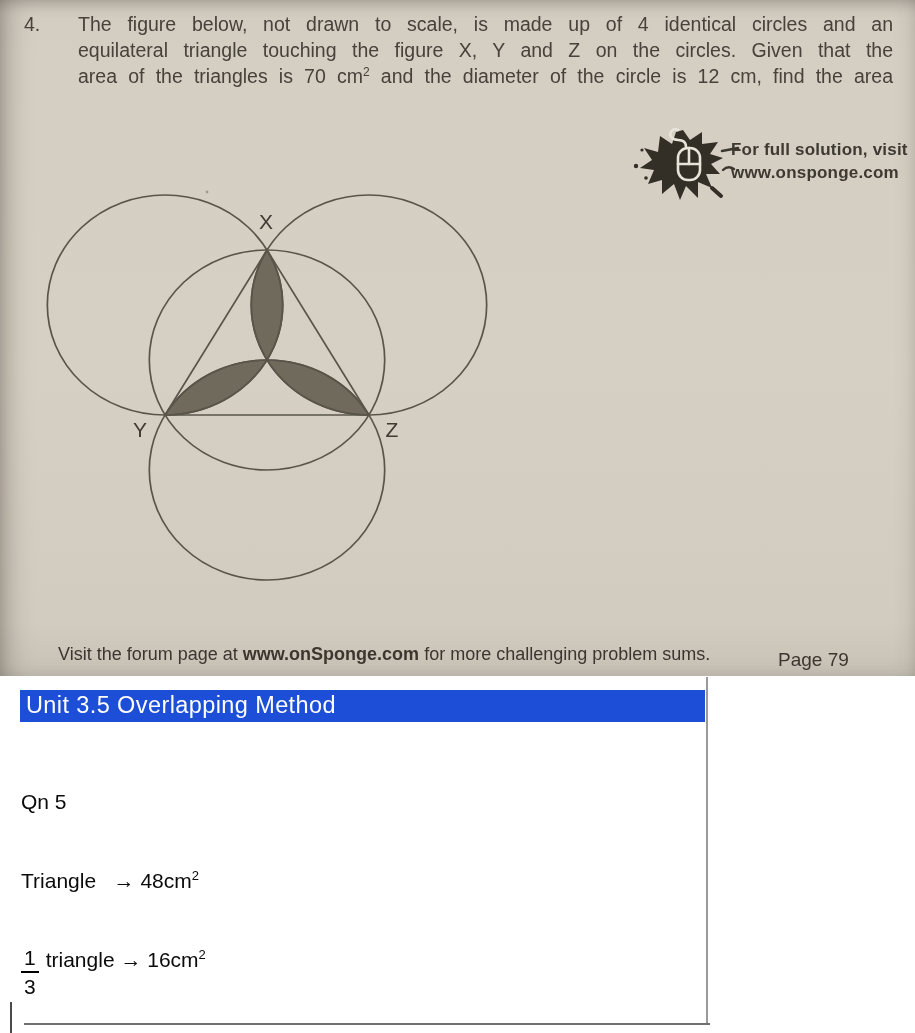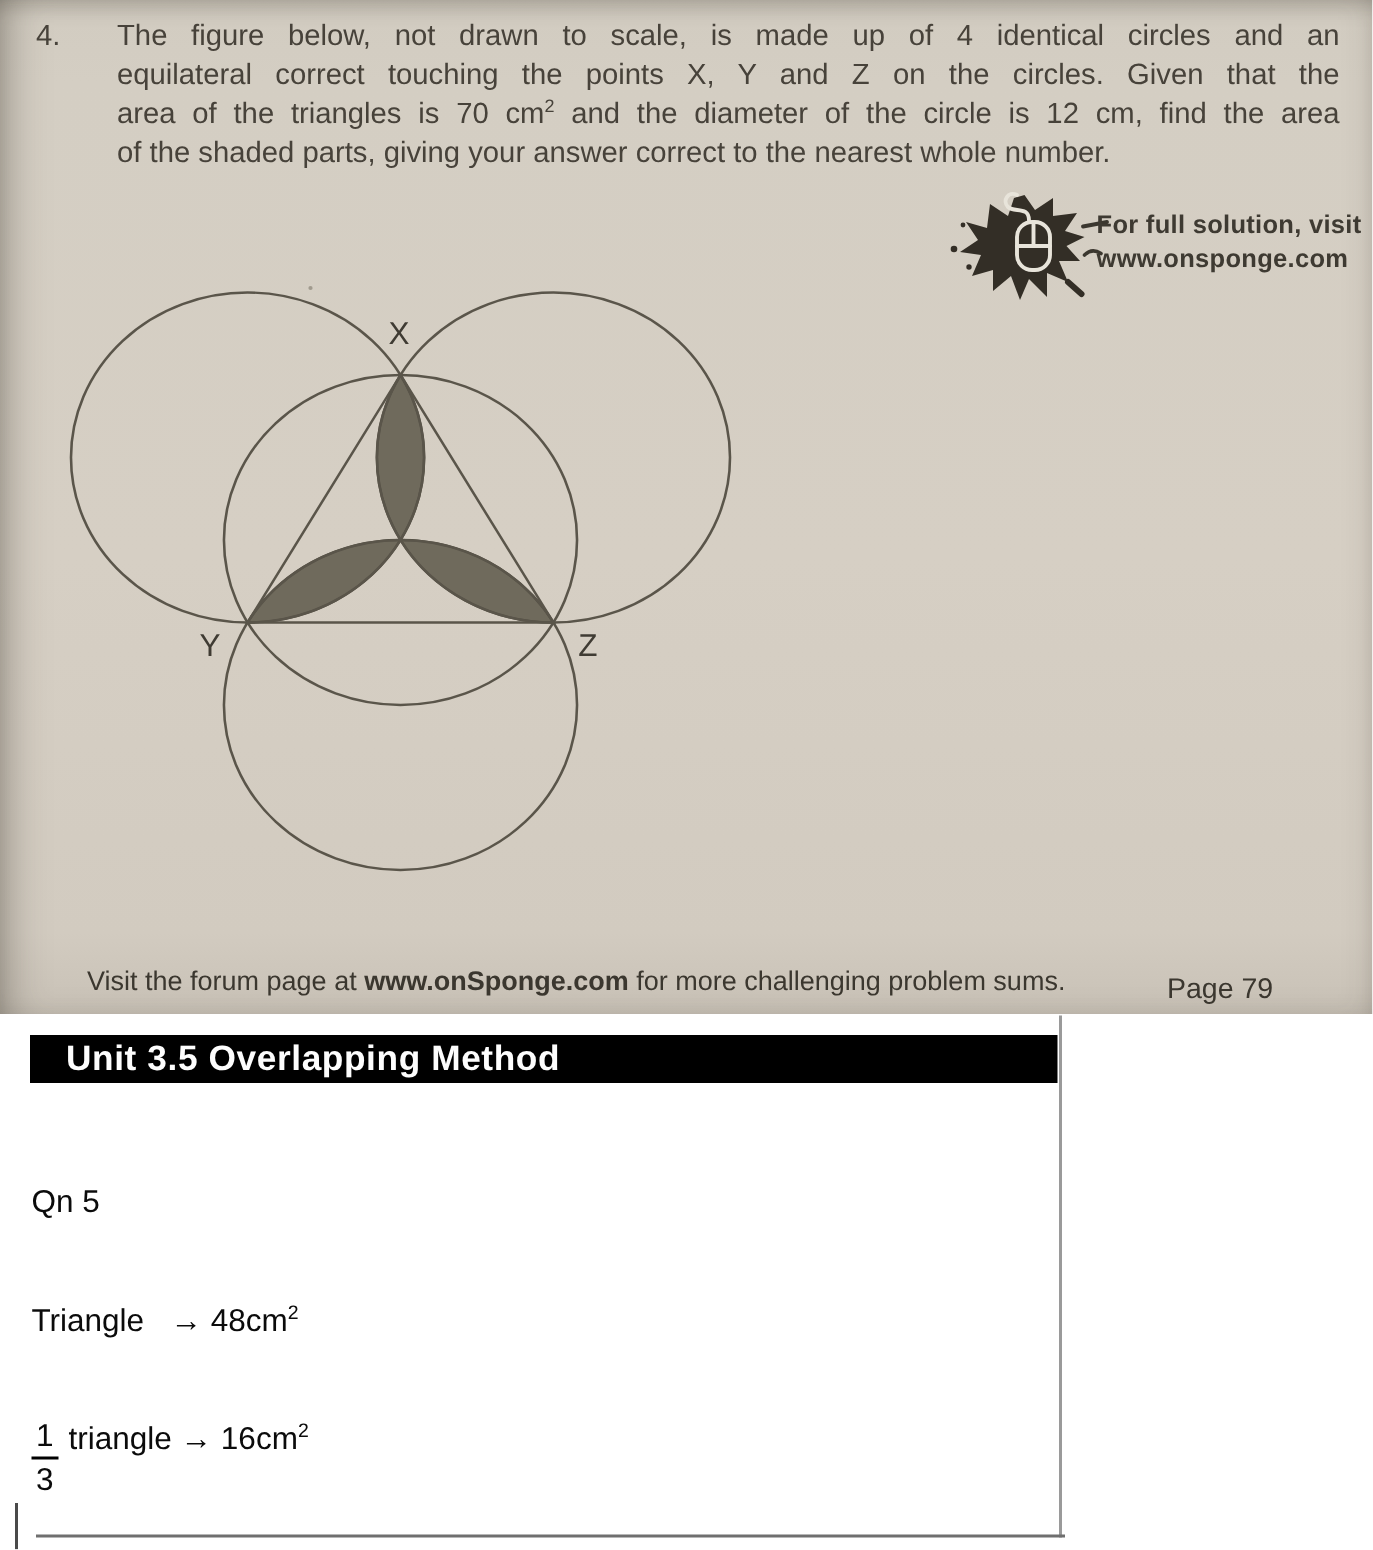--- a/index.html
+++ b/index.html
@@ -29,23 +29,23 @@
 
   
   .figure{position:absolute;left:0;top:0;}
 
   .footer-note{position:absolute;left:58px;top:644px;font-size:18px;color:#3b372f;white-space:pre;text-align:right;}
   .page-num{position:absolute;left:778px;top:649px;font-size:19px;color:#3b372f;}
   .b{font-weight:bold;}
 
   
   .solution{position:absolute;left:0;top:676px;width:915px;height:357px;background:#ffffff;color:#0b0b0b;}
-  .sol-bar{position:absolute;left:20px;top:14px;width:685px;height:32px;background:#000000;
-           color:#fdfdfd;font-weight:bold;font-size:23.5px;line-height:31px;
-           padding-left:24px;box-sizing:border-box;letter-spacing:.4px;}
+  .sol-bar{position:absolute;left:20px;top:14px;width:685px;height:32px;background:#1d4ed8;
+           color:#fdfdfd;font-weight:normal;font-size:23.5px;line-height:31px;
+           padding-left:6px;box-sizing:border-box;letter-spacing:.4px;}
   .v-line{position:absolute;left:706px;top:1px;width:2px;height:348px;background:#9a9a9a;}
   .h-line{position:absolute;left:24px;top:347px;width:686px;height:2px;background:#6f6f6f;}
   .tick{position:absolute;left:10px;top:326px;width:2px;height:31px;background:#4a4a4a;}
 
   .sol-body{position:absolute;left:21px;top:62px;font-size:21px;white-space:pre-wrap;}
   .sol-line{line-height:31px;}
   .sol-line sup{font-size:13px;line-height:0;vertical-align:super;}
   .frac-line{display:flex;align-items:flex-start;height:58px;}
   .frac{display:inline-flex;flex-direction:column;align-items:center;margin-right:7px;}
   .frac .num{line-height:27px;border-bottom:2.5px solid #000;padding:0 3px;}
@@ -55,23 +55,22 @@
 <body>
 
 <div class="page">
 
   <section class="photo">
 
     <div class="question">
       <div class="q-num">4.</div>
       <div class="q-lines">
         <div class="q-line"><span>The figure below, not drawn to scale, is made up of 4 identical circles and an</span></div>
-        <div class="q-line"><span>equilateral correct touching the points X, Y and Z on the circles. Given that the</span></div>
+        <div class="q-line"><span>equilateral triangle touching the figure X, Y and Z on the circles. Given that the</span></div>
         <div class="q-line"><span>area of the triangles is 70 cm</span><sup>2</sup><span> and the diameter of the circle is 12 cm, find the area</span></div>
-        <div class="q-line last"><span>of the shaded parts, giving your answer correct to the nearest whole number.</span></div>
       </div>
     </div>
 
     <svg class="promo-svg" width="140" height="110" viewBox="0 0 140 110">
       <path fill="#332e26" d="M57,4 L64,14 L76,6 L76,18 L92,16 L84,28 L97,32 L85,38 L94,48 L80,48 L86,62 L72,56 L72,72 L60,60 L54,74 L48,58 L36,68 L36,54 L22,58 L28,44 L14,42 L26,34 L18,22 L32,26 L34,10 L46,18 L50,6 Z"></path>
       <circle cx="10" cy="40" r="2.2" fill="#332e26"></circle>
       <circle cx="20" cy="52" r="1.8" fill="#332e26"></circle>
       <circle cx="16" cy="24" r="1.6" fill="#332e26"></circle>
       <path d="M86,62 L95,70" stroke="#332e26" stroke-width="4" stroke-linecap="round"></path>
 

